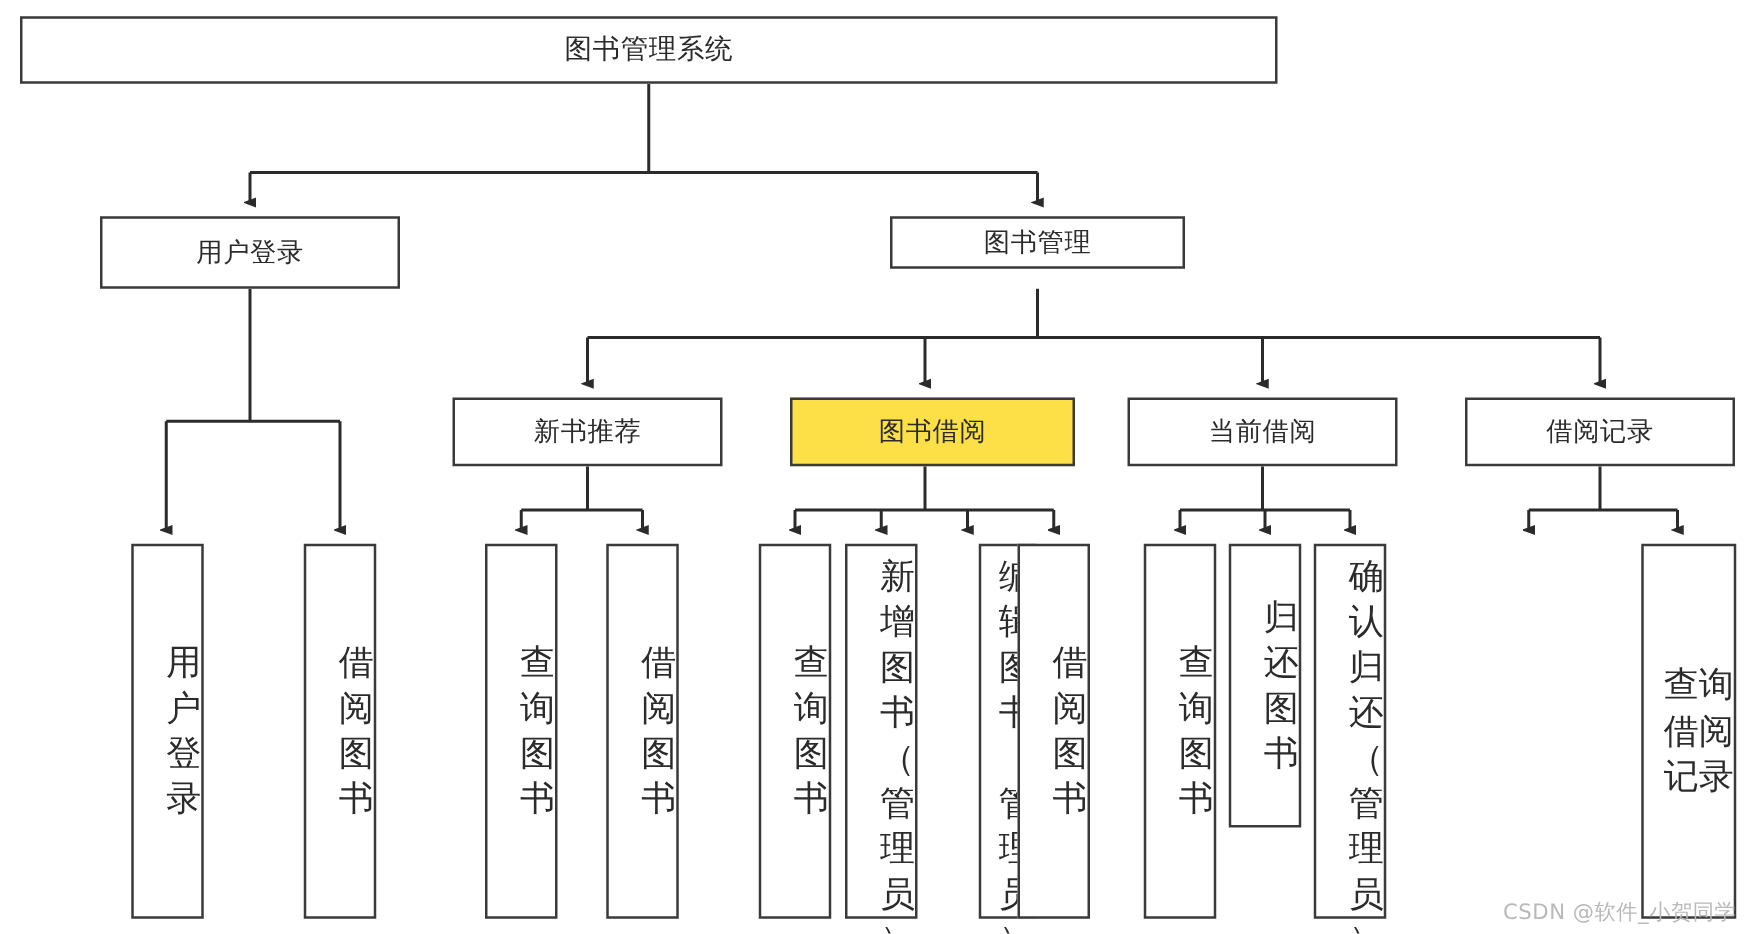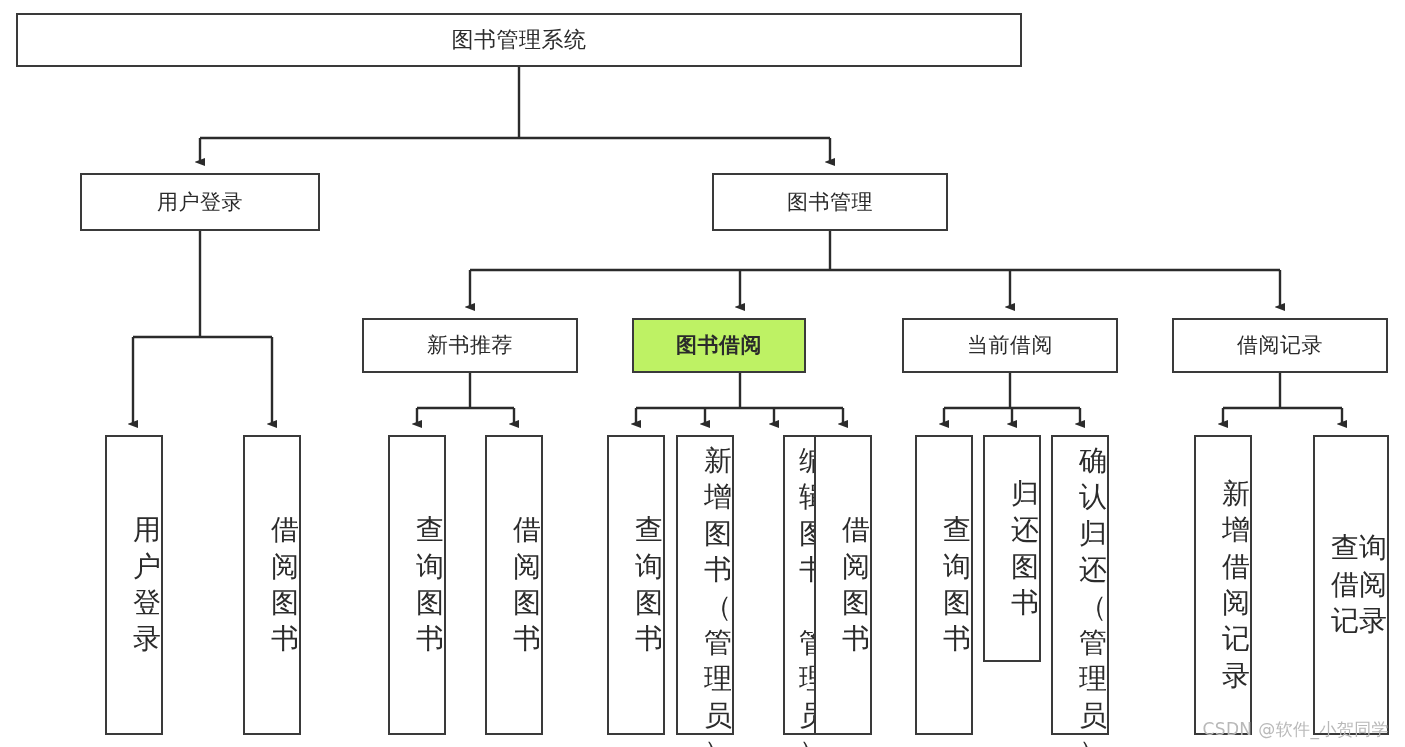--- a/index.html
+++ b/index.html
@@ -134,28 +134,28 @@
     </g>
   </svg>
 
   <div class="node horiz root" style="left: 16px; top: 13px; width: 1006px; height: 54px; border-color: rgb(58, 58, 58); background: rgb(255, 255, 255); color: rgb(43, 43, 43);">
     <span class="node-label">图书管理系统</span>
   </div>
 
   <div class="node horiz" style="left: 80px; top: 173px; width: 240px; height: 58px; border-color: rgb(58, 58, 58); background: rgb(255, 255, 255); color: rgb(43, 43, 43);">
     <span class="node-label">用户登录</span>
   </div>
-  <div class="node horiz" style="left: 712px; top: 173px; width: 236px; height: 58px; border-color: rgb(58, 58, 58); background: rgb(255, 255, 255); color: rgb(43, 43, 43);">
+  <div class="node horiz" style="left: 712px; top: 173px; width: 236px; height: 42px; border-color: rgb(58, 58, 58); background: rgb(255, 255, 255); color: rgb(43, 43, 43);">
     <span class="node-label">图书管理</span>
   </div>
 
   <div class="node horiz" style="left: 362px; top: 318px; width: 216px; height: 55px; border-color: rgb(58, 58, 58); background: rgb(255, 255, 255); color: rgb(43, 43, 43);">
     <span class="node-label">新书推荐</span>
   </div>
-  <div class="node horiz" style="left: 632px; top: 318px; width: 174px; height: 55px; border-color: rgb(58, 58, 58); background: #bef264; color: rgb(43, 43, 43); font-weight: bold;">
+  <div class="node horiz" style="left: 632px; top: 318px; width: 228px; height: 55px; border-color: rgb(58, 58, 58); background: #fde047; color: rgb(43, 43, 43);">
     <span class="node-label">图书借阅</span>
   </div>
   <div class="node horiz" style="left: 1172px; top: 318px; width: 216px; height: 55px; border-color: rgb(58, 58, 58); background: rgb(255, 255, 255); color: rgb(43, 43, 43);">
     <span class="node-label">借阅记录</span>
   </div>
   <div class="node horiz" style="left: 902px; top: 318px; width: 216px; height: 55px; border-color: rgb(58, 58, 58); background: rgb(255, 255, 255); color: rgb(43, 43, 43);">
     <span class="node-label">当前借阅</span>
   </div>
 
   <div class="node vert" style="left: 105px; top: 435px; width: 58px; height: 300px; border-color: rgb(58, 58, 58); background: rgb(255, 255, 255); color: rgb(43, 43, 43);">
@@ -184,21 +184,18 @@
   </div>
   <div class="node vert" style="left: 915px; top: 435px; width: 58px; height: 300px; border-color: rgb(58, 58, 58); background: rgb(255, 255, 255); color: rgb(43, 43, 43);">
     <span class="node-label">查询图书</span>
   </div>
   <div class="node vert" style="left: 983px; top: 435px; width: 58px; height: 227px; border-color: rgb(58, 58, 58); background: rgb(255, 255, 255); color: rgb(43, 43, 43);">
     <span class="node-label">归还图书</span>
   </div>
   <div class="node vert top-aligned" style="left: 1051px; top: 435px; width: 58px; height: 300px; border-color: rgb(58, 58, 58); background: rgb(255, 255, 255); color: rgb(43, 43, 43);">
     <span class="node-label">确认归还（管理员）</span>
   </div>
-  <div class="node vert" style="left: 1194px; top: 435px; width: 58px; height: 300px; border-color: rgb(58, 58, 58); background: rgb(255, 255, 255); color: rgb(43, 43, 43);">
-    <span class="node-label">新增借阅记录</span>
-  </div>
   <div class="node vert" style="left: 1313px; top: 435px; width: 76px; height: 300px; border-color: rgb(58, 58, 58); background: rgb(255, 255, 255); color: rgb(43, 43, 43);">
     <span class="node-label">查询借阅记录</span>
   </div>
 
   <div class="watermark" style="color: rgb(185, 185, 185);">CSDN @软件_小贺同学</div>
 </div>
 
 </body></html>

